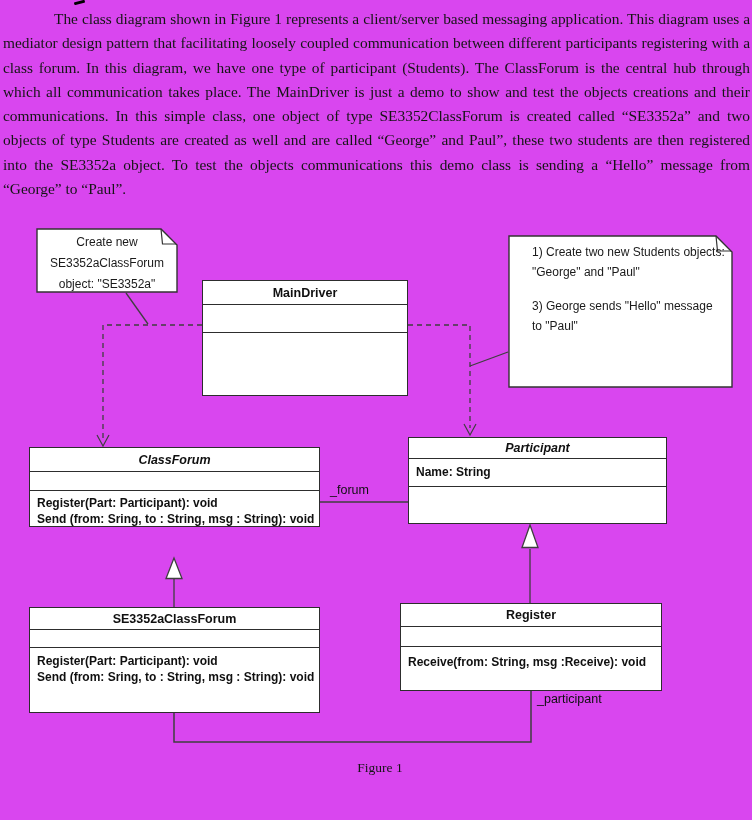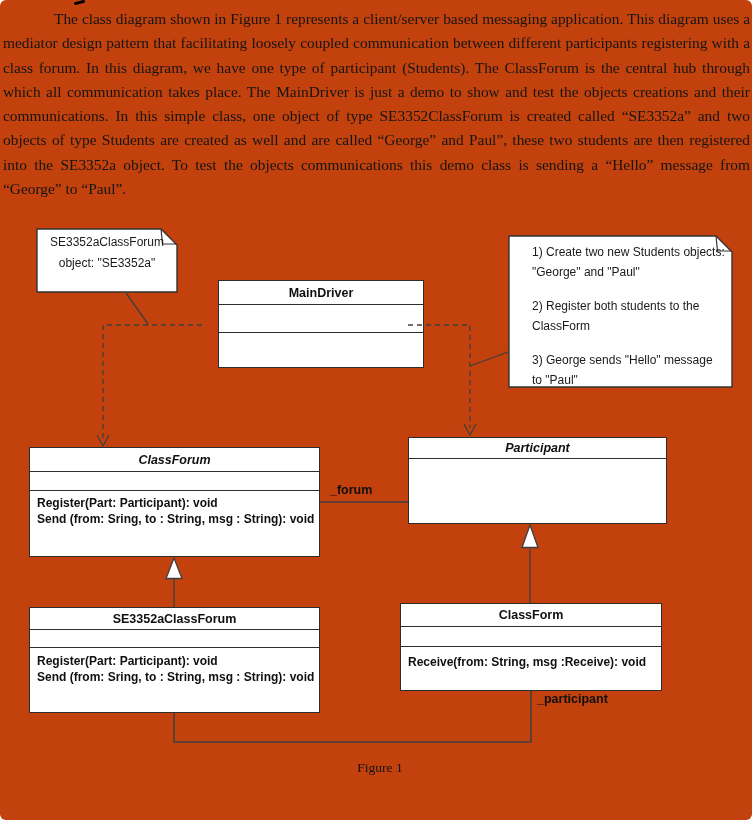--- a/index.html
+++ b/index.html
@@ -1,17 +1,17 @@
 <!DOCTYPE html>
 <html><head>
 <meta charset="utf-8">
 <style>
   html,body{margin:0;padding:0;background:#fff;}
-  #page{position:relative;width:752px;height:820px;background:#c2410c;overflow:hidden;
-        font-family:"Liberation Sans",sans-serif;border-radius:6px;}
+  #page{position:relative;width:752px;height:820px;background:#d946ef;overflow:hidden;
+        font-family:"Liberation Sans",sans-serif;}
   
   .frag{position:absolute;left:74px;top:1px;width:11px;height:3px;background:#000;
         transform:rotate(-14deg);border-radius:1px;}
   
   .intro{position:absolute;top:7px;left:0;width:752px;box-sizing:border-box;
          padding:0 2px 0 3px;font-family:"Liberation Serif",serif;font-size:15.4px;
          line-height:24.3px;color:#151515;text-align:justify;text-indent:51px;}
   
   .uml-class{position:absolute;background:#fff;border:1.5px solid #2d2d2d;
              box-sizing:border-box;color:#101010;}
@@ -23,87 +23,90 @@
   .a-line,.m-line{font-weight:bold;font-size:12px;line-height:15.5px;
                   padding-left:7px;white-space:nowrap;}
   
   .uml-note{position:absolute;box-sizing:border-box;color:#1a1a1a;}
   .uml-note svg{position:absolute;left:0;top:0;}
   .note-text{position:absolute;left:0;top:0;width:100%;box-sizing:border-box;}
   .note-c{font-size:12px;line-height:21px;text-align:center;}
   .note-l{font-size:12px;line-height:20px;padding:7px 8px 0 24px;}
   .note-l .p{margin:0 0 14px 0;}
   
-  .role{position:absolute;font-weight:bold;font-size:12.5px;color:#101010;white-space:nowrap;}
+  .role{position:absolute;font-weight:normal;font-size:12.5px;color:#101010;white-space:nowrap;}
   
   .caption{position:absolute;top:760px;left:0;width:760px;text-align:center;
            font-family:"Liberation Serif",serif;font-size:13.5px;color:#151515;}
   #connectors{position:absolute;left:0;top:0;pointer-events:none;}
 </style>
 </head>
 <body>
 
 <div id="page">
 
   <div class="frag"></div>
 
   <div class="intro">The class diagram shown in Figure 1 represents a client/server based messaging application. This diagram uses a mediator design pattern that facilitating loosely coupled communication between different participants registering with a class forum. In this diagram, we have one type of participant (Students).  The ClassForum is the central hub through which all communication takes place. The MainDriver is just a demo to show and test the objects creations and their communications. In this simple class, one object of type SE3352ClassForum is created called “SE3352a” and two objects of type Students are created as well and are called “George” and Paul”, these two students are then registered into the SE3352a object. To test the objects communications this demo class is sending a “Hello” message from “George” to “Paul”.</div>
 
   <div class="uml-note" style="left:36px;top:228px;width:142px;height:65px">
     <svg width="142" height="65" viewBox="0 0 142 65">
       <path d="M1,1 H125 L141,17 V64 H1 Z" fill="#fff" stroke="#333" stroke-width="1.4"></path>
       <path d="M125,1 L126.5,16 H140" fill="none" stroke="#333" stroke-width="1.2"></path>
     </svg>
     <div class="note-text note-c" style="padding-top:4px">
+      <div>Create new</div>
       <div>SE3352aClassForum</div>
       <div>object: "SE3352a"</div>
     </div>
   </div>
 
   <div class="uml-note" style="left:508px;top:235px;width:225px;height:153px">
     <svg width="225" height="153" viewBox="0 0 225 153">
       <path d="M1,1 H208 L224,17 V152 H1 Z" fill="#fff" stroke="#333" stroke-width="1.4"></path>
       <path d="M208,1 L209.5,16 H223" fill="none" stroke="#333" stroke-width="1.2"></path>
     </svg>
     <div class="note-text note-l">
       <div class="p">1) Create two new Students objects: "George" and "Paul"</div>
-      <div class="p">2) Register both students to the ClassForm</div>
       <div class="p">3) George sends "Hello" message to "Paul"</div>
     </div>
   </div>
 
-  <div class="uml-class" style="left:218px;top:280px;width:206px;height:88px">
+  <div class="uml-class" style="left:202px;top:280px;width:206px;height:116px">
     <div class="uml-title" style="height:24px">MainDriver</div>
     <div class="uml-attrs" style="height:28px"></div>
   </div>
 
-  <div class="uml-class" style="left:29px;top:447px;width:291px;height:110px">
+  <div class="uml-class" style="left:29px;top:447px;width:291px;height:80px">
     <div class="uml-title it" style="height:24px">ClassForum</div>
     <div class="uml-attrs" style="height:19px"></div>
     <div class="uml-methods" style="padding-top:5px">
       <div class="m-line">Register(Part: Participant): void</div>
       <div class="m-line">Send (from: Sring, to : String, msg : String): void</div>
     </div>
   </div>
 
   <div class="uml-class" style="left:408px;top:437px;width:259px;height:87px">
     <div class="uml-title it" style="height:21px">Participant</div>
+    <div class="uml-attrs" style="height:28px;padding-top:6px">
+      <div class="a-line">Name: String</div>
+    </div>
   </div>
 
   <div class="uml-class" style="left:29px;top:607px;width:291px;height:106px">
     <div class="uml-title" style="height:22px">SE3352aClassForum</div>
     <div class="uml-attrs" style="height:18px"></div>
     <div class="uml-methods" style="padding-top:6px">
       <div class="m-line">Register(Part: Participant): void</div>
       <div class="m-line">Send (from: Sring, to : String, msg : String): void</div>
     </div>
   </div>
 
   <div class="uml-class" style="left:400px;top:603px;width:262px;height:88px">
-    <div class="uml-title" style="height:23px">ClassForm</div>
+    <div class="uml-title" style="height:23px">Register</div>
     <div class="uml-attrs" style="height:20px"></div>
     <div class="uml-methods" style="padding-top:8px">
       <div class="m-line">Receive(from: String, msg :Receive): void</div>
     </div>
   </div>
 
   <div class="role" style="left:330px;top:483px">_forum</div>
   <div class="role" style="left:537px;top:692px">_participant</div>
 
   <svg id="connectors" width="752" height="820" viewBox="0 0 752 820">

